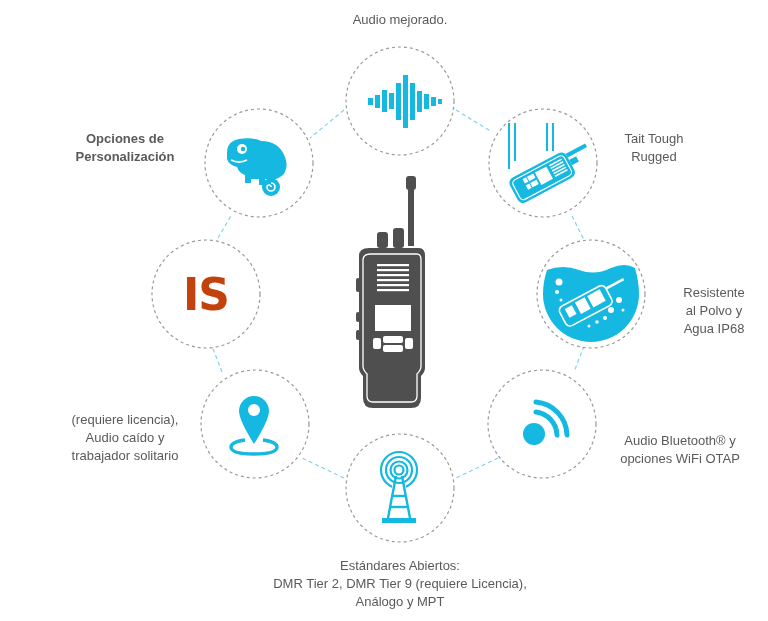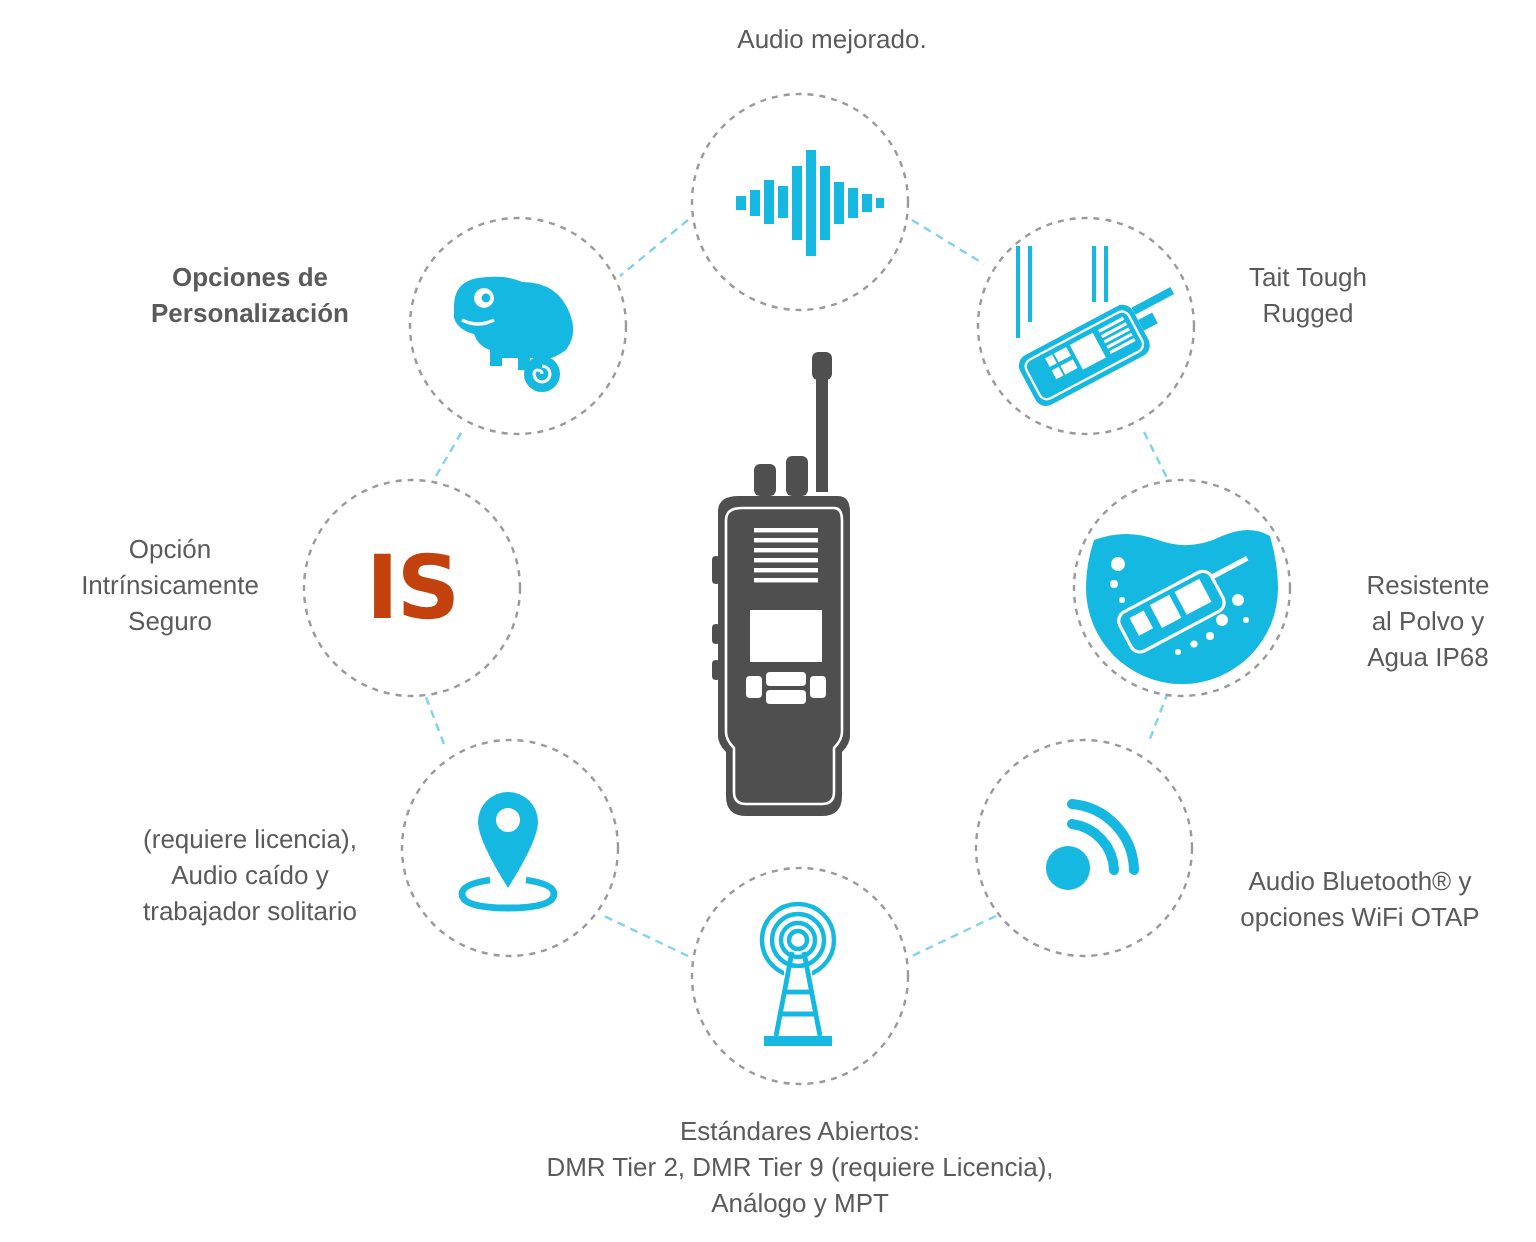--- a/index.html
+++ b/index.html
@@ -71,21 +71,21 @@
         <rect x="52" y="38" width="5" height="37"></rect>
         <rect x="59" y="30" width="5" height="53"></rect>
         <rect x="66" y="38" width="5" height="37"></rect>
         <rect x="73" y="46" width="5" height="21"></rect>
         <rect x="80" y="49" width="5" height="15"></rect>
         <rect x="87" y="52" width="5" height="9"></rect>
         <rect x="94" y="54" width="4" height="5"></rect>
       </g>
     </svg>
   </div>
-  <div class="label" style="left:336px;top:11px;width:160px;">
+  <div class="label" style="left:320px;top:11px;width:160px;">
     <span>Audio mejorado.</span>
   </div>
 
   <div class="feature" style="left:487px;top:107px;">
     <svg class="ring" viewBox="0 0 112 112">
         <circle cx="56" cy="56" r="54" fill="#fff" stroke="#9a9a9a" stroke-width="1.2" stroke-dasharray="3,3"></circle>
       </svg>
     <svg class="icon" viewBox="0 0 112 112">
       <g stroke="#14b8e0" stroke-width="2">
         <line x1="22" y1="16" x2="22" y2="62"></line>
@@ -209,25 +209,20 @@
   </div>
 
   <div class="feature" style="left:150px;top:238px;">
     <svg class="ring" viewBox="0 0 112 112">
         <circle cx="56" cy="56" r="54" fill="#fff" stroke="#9a9a9a" stroke-width="1.2" stroke-dasharray="3,3"></circle>
       </svg>
     <div class="icon" style="display:flex;align-items:center;justify-content:center;color:#c2410c;font-family:'DejaVu Sans',sans-serif;font-weight:bold;font-size:44px;letter-spacing:-1px;">
       <span>IS</span>
     </div>
   </div>
-  <div class="label" style="left:30px;top:266px;width:110px;">
-    <span>Opción</span>
-    <span>Intrínsicamente</span>
-    <span>Seguro</span>
-  </div>
 
   <div class="feature" style="left:203px;top:107px;">
     <svg class="ring" viewBox="0 0 112 112">
         <circle cx="56" cy="56" r="54" fill="#fff" stroke="#9a9a9a" stroke-width="1.2" stroke-dasharray="3,3"></circle>
       </svg>
     <svg class="icon" viewBox="0 0 112 112">
       <path d="M24 46 Q24 34 36 32 Q50 30 58 34 Q76 34 82 50 Q86 60 80 68 Q72 74 66 72 L62 72 L62 78 L56 78 L56 72 L48 72 L48 76 L42 76 L42 68 Q36 66 34 60 Q26 58 24 52 Z" fill="#14b8e0"></path>
       <circle cx="39" cy="42" r="5" fill="#fff"></circle>
       <circle cx="40" cy="42" r="2.2" fill="#14b8e0"></circle>
       <path d="M28 53 Q36 57 44 53" fill="none" stroke="#fff" stroke-width="1.8"></path>

